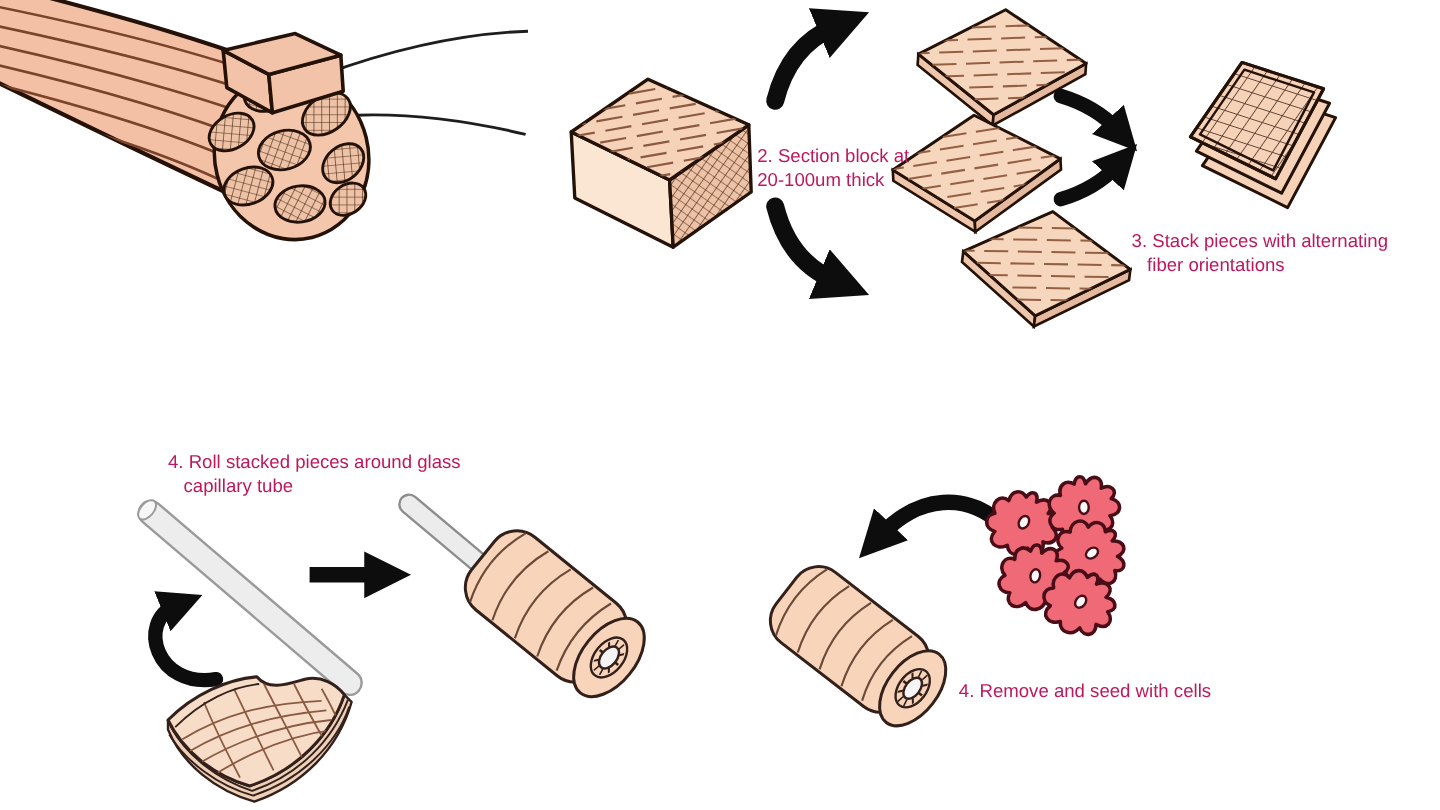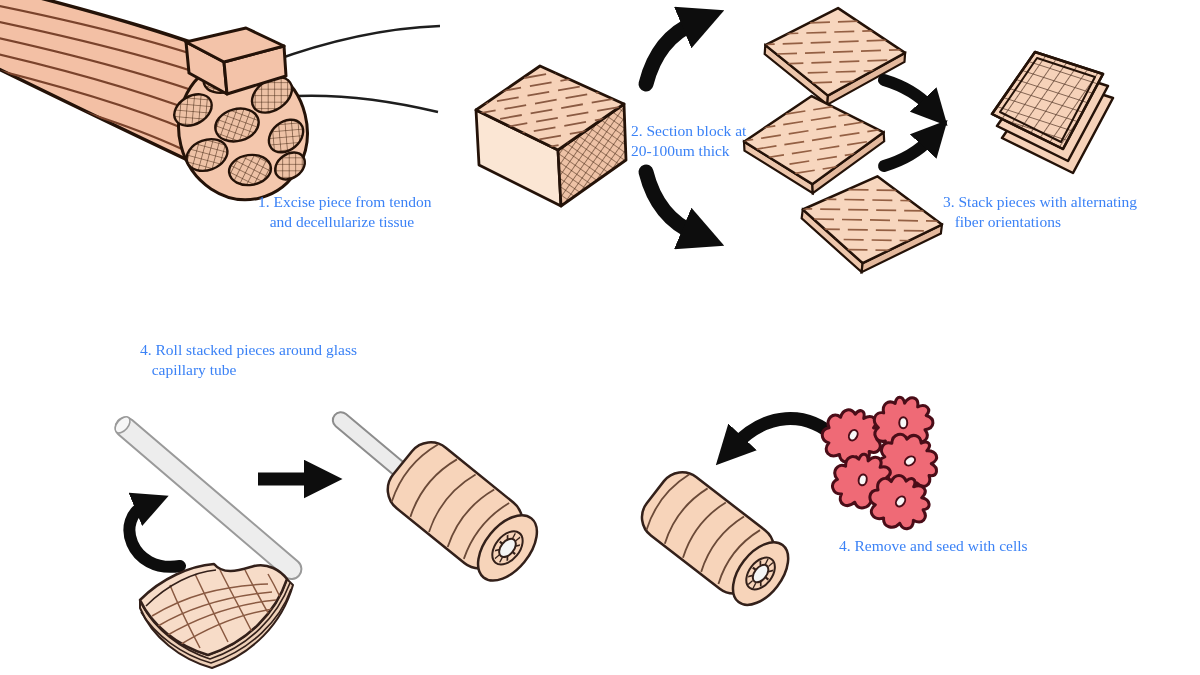--- a/index.html
+++ b/index.html
@@ -1,20 +1,20 @@
 <!DOCTYPE html>
 <html><head>
 <meta charset="utf-8">
 <style>
   html,body{margin:0;padding:0;background:#ffffff;}
   #stage{position:relative;width:1200px;height:675px;background:#ffffff;overflow:hidden;
          font-family:"Liberation Sans",sans-serif;}
   #art{position:absolute;left:0;top:0;}
-  .lbl{position:absolute;color:#3b82f6;font-size:15.5px;line-height:1.32;
-       white-space:pre;font-family:Liberation Serif, serif;}
+  .lbl{position:absolute;color:#be185d;font-size:15.5px;line-height:1.32;
+       white-space:pre;font-family:Liberation Sans, sans-serif;}
 </style>
 </head>
 <body>
 
 <div id="stage">
 
 <svg id="art" width="1200" height="675" viewBox="0 0 1200 675">
   <defs>
     <marker id="ah" viewBox="0 0 10 10" refX="3.2" refY="5" markerUnits="strokeWidth" markerWidth="3" markerHeight="3" orient="auto">
       <path d="M0,0 L10,5 L0,10 Z" fill="#0d0d0d"></path>
@@ -227,23 +227,21 @@
 
   <g>
     <use href="#cellDef" transform="translate(852,437) rotate(8)"></use>
     <use href="#cellDef" transform="translate(903,425) rotate(-20)"></use>
     <use href="#cellDef" transform="translate(908,462) rotate(35)"></use>
     <use href="#cellDef" transform="translate(862,482) rotate(-8)"></use>
     <use href="#cellDef" transform="translate(899,503) rotate(18)"></use>
   </g>
 </svg>
 
-<div class="lbl" style="left:258px;top:192px;">1. Excise piece from tendon
-   and decellularize tissue</div>
 <div class="lbl" style="left:631px;top:121px;">2. Section block at
 20-100um thick</div>
 <div class="lbl" style="left:943px;top:192px;">3. Stack pieces with alternating
    fiber orientations</div>
-<div class="lbl" style="left:140px;top:340px;">4. Roll stacked pieces around glass
+<div class="lbl" style="left:140px;top:376px;">4. Roll stacked pieces around glass
    capillary tube</div>
-<div class="lbl" style="left:799px;top:536px;margin-left:40px;">4. Remove and seed with cells</div>
+<div class="lbl" style="left:799px;top:567px;">4. Remove and seed with cells</div>
 
 </div>
 
 </body></html>

